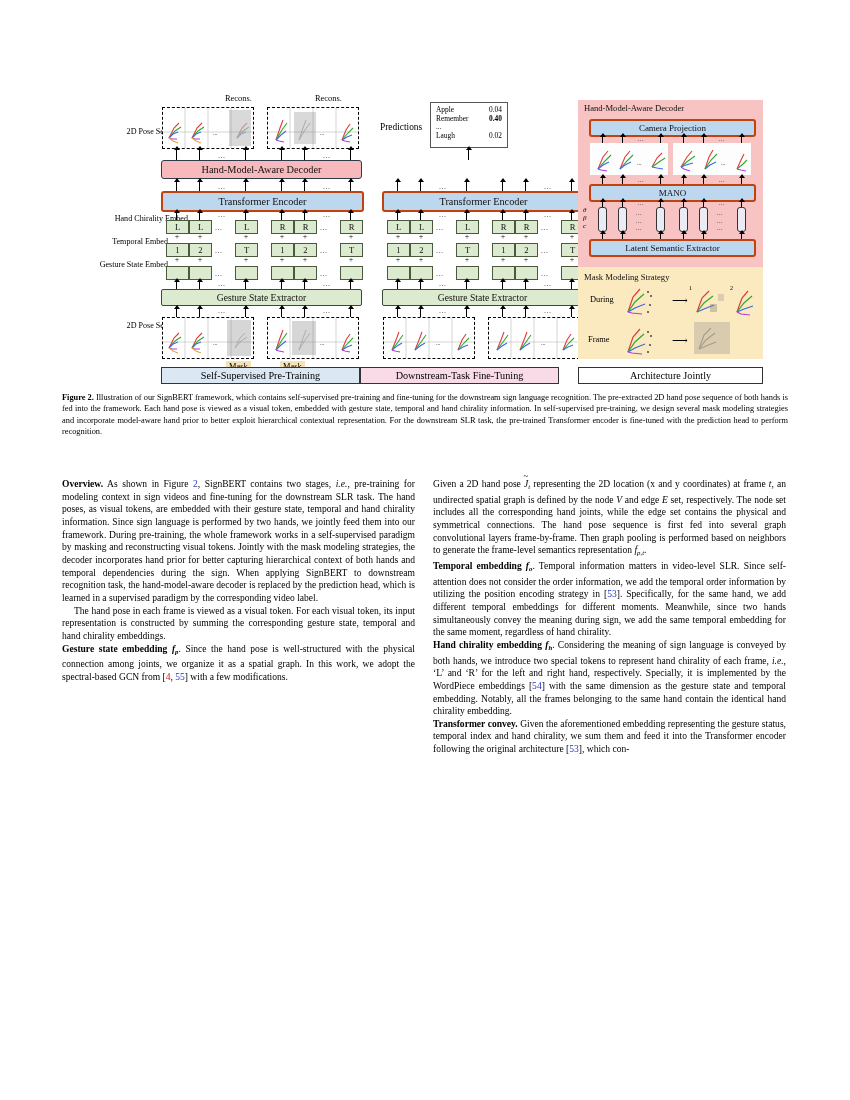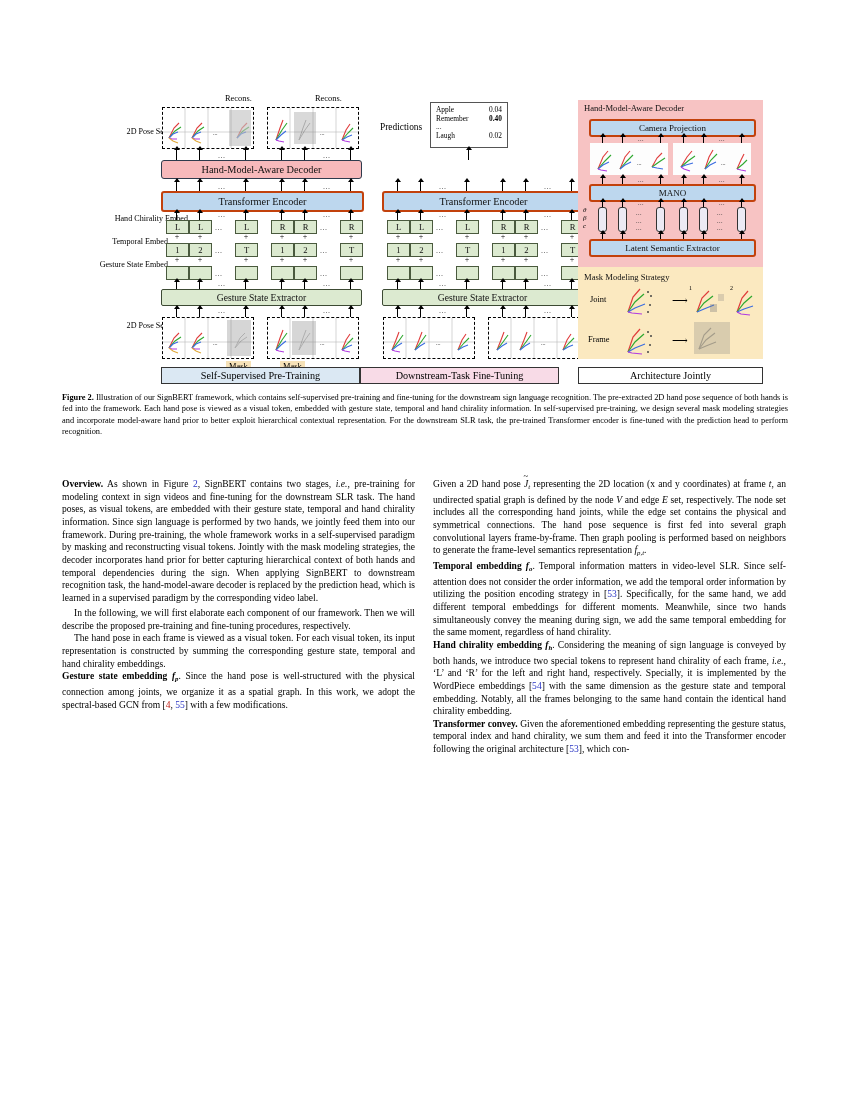--- a/index.html
+++ b/index.html
@@ -703,21 +703,21 @@
         <div class="arrow-head" style="left:619px;top:138px;"></div>
       <div class="arrow-stem" style="left:641px;top:141px;height:6px;"></div>
         <div class="arrow-head" style="left:639px;top:138px;"></div>
       <div class="arrow-stem" style="left:679px;top:141px;height:6px;"></div>
         <div class="arrow-head" style="left:677px;top:138px;"></div>
     </div>
 
     <div class="blue-bar" style="left:527px;top:147px;width:163px;height:14px;font-size:9px;">Latent Semantic Extractor</div>
 
     <div class="panel-title" style="left:522px;top:180px;">Mask Modeling Strategy</div>
-    <div class="mm-lbl" style="left:528px;top:203px;">Joint</div>
+    <div class="mm-lbl" style="left:528px;top:203px;">During</div>
     <div class="mm-lbl" style="left:526px;top:243px;">Frame</div>
 
     <svg style="position:absolute;left:560px;top:192px;" width="42" height="32" viewBox="0 0 42 32">
       <g stroke-width="1.2" fill="none">
         <path d="M6 28 L11 13 L18 5" stroke="#e03b3b"></path>
         <path d="M6 28 L13 18 L22 10" stroke="#2fa82f"></path>
         <path d="M6 28 L13 24 L23 20" stroke="#3b6de0"></path>
         <path d="M6 28 L10 29 L20 30" stroke="#b03be0"></path>
       </g>
       <g fill="#444">
@@ -780,21 +780,20 @@
 
   <div class="caption">
     <span class="b">Figure 2.</span>
     <span>Illustration of our SignBERT framework, which contains self-supervised pre-training and fine-tuning for the downstream sign language recognition. The pre-extracted 2D hand pose sequence of both hands is fed into the framework. Each hand pose is viewed as a visual token, embedded with gesture state, temporal and hand chirality information. In self-supervised pre-training, we design several mask modeling strategies and incorporate model-aware hand prior to better exploit hierarchical contextual representation. For the downstream SLR task, the pre-trained Transformer encoder is fine-tuned with the prediction head to perform recognition.</span>
   </div>
 
   <div class="col col-l">
 
     <p><span class="b">Overview.</span> <span>As shown in Figure </span><span class="cite-b">2</span><span>, SignBERT contains two stages, </span><span class="it">i.e.,</span><span> pre-training for modeling context in sign videos and fine-tuning for the downstream SLR task. The hand poses, as visual tokens, are embedded with their gesture state, temporal and hand chirality information. Since sign language is performed by two hands, we jointly feed them into our framework. During pre-training, the whole framework works in a self-supervised paradigm by masking and reconstructing visual tokens. Jointly with the mask modeling strategies, the decoder incorporates hand prior for better capturing hierarchical context of both hands and temporal dependencies during the sign. When applying SignBERT to downstream recognition task, the hand-model-aware decoder is replaced by the prediction head, which is learned in a supervised paradigm by the corresponding video label.</span></p>
 
-    <p class="ind sp">In the following, we will first elaborate each component of our framework. Then we will describe the proposed pre-training and fine-tuning procedures, respectively.</p>
 
 
     <p class="ind">The hand pose in each frame is viewed as a visual token. For each visual token, its input representation is constructed by summing the corresponding gesture state, temporal and hand chirality embeddings.</p>
 
     <p><span class="b">Gesture state embedding</span> <span class="b mth">f</span><span class="b sub">p</span><span>. Since the hand pose is well-structured with the physical connection among joints, we organize it as a spatial graph. In this work, we adopt the spectral-based GCN from [</span><span class="cite-r">4</span><span>, </span><span class="cite-b">55</span><span>] with a few modifications.</span></p>
   </div>
 
   <div class="col col-r">
     <p><span>Given a 2D hand pose </span><span class="mth tld">J</span><span class="sub">t</span><span> representing the 2D location (x and y coordinates) at frame </span><span class="mth">t</span><span>, an undirected spatial graph is defined by the node </span><span class="mth">V</span><span> and edge </span><span class="mth">E</span><span> set, respectively. The node set includes all the corresponding hand joints, while the edge set contains the physical and symmetrical connections. The hand pose sequence is first fed into several graph convolutional layers frame-by-frame. Then graph pooling is performed based on neighbors to generate the frame-level semantics representation </span><span class="mth">f</span><span class="sub">p,t</span><span>.</span></p>
 

